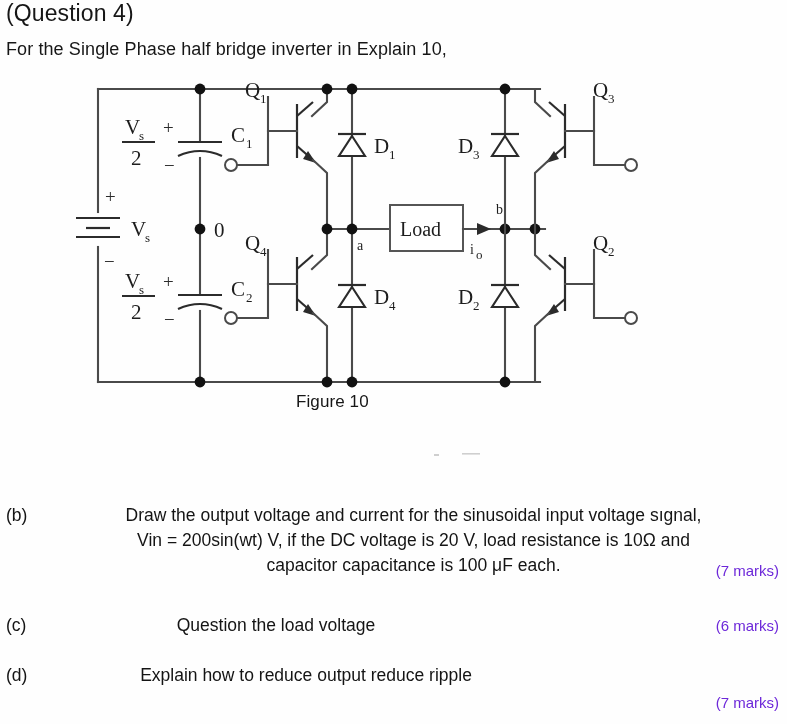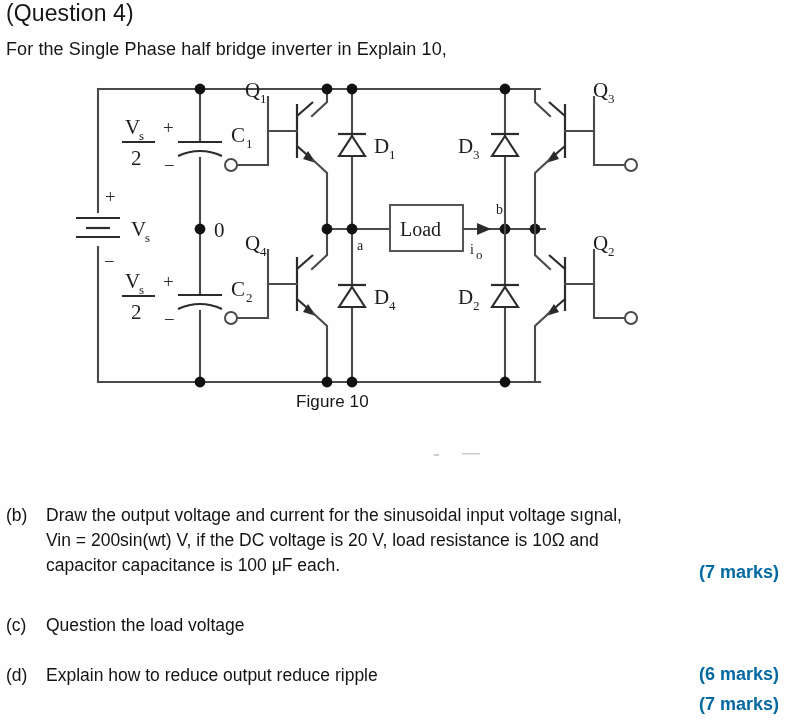--- a/index.html
+++ b/index.html
@@ -62,35 +62,35 @@
   }
   .qitem .lbl {
     position: absolute;
     left: 0;
     top: 0;
   }
   .qitem .body {
     display: block;
     margin-left: 40px;
     white-space: pre-line;
+    text-align: center;
   }
 
   #item-b { left: 6px; top: 503px; width: 775px; }
   #item-c { left: 6px; top: 613px; width: 500px; }
   #item-d { left: 6px; top: 663px; width: 560px; }
 
   .marks {
     position: absolute;
-    font-size: 18px;
-    color: #0369a1;
+    font-size: 15px;
+    color: #6d28d9;
     right: 8px;
-    font-weight: bold;
   }
   #marks-b { top: 562px; }
-  #marks-c { top: 664px; }
+  #marks-c { top: 617px; }
   #marks-d { top: 694px; }
 
   
   #circuit-figure {
     position: absolute;
     left: 0;
     top: 72px;
     width: 700px;
     height: 330px;
   }

